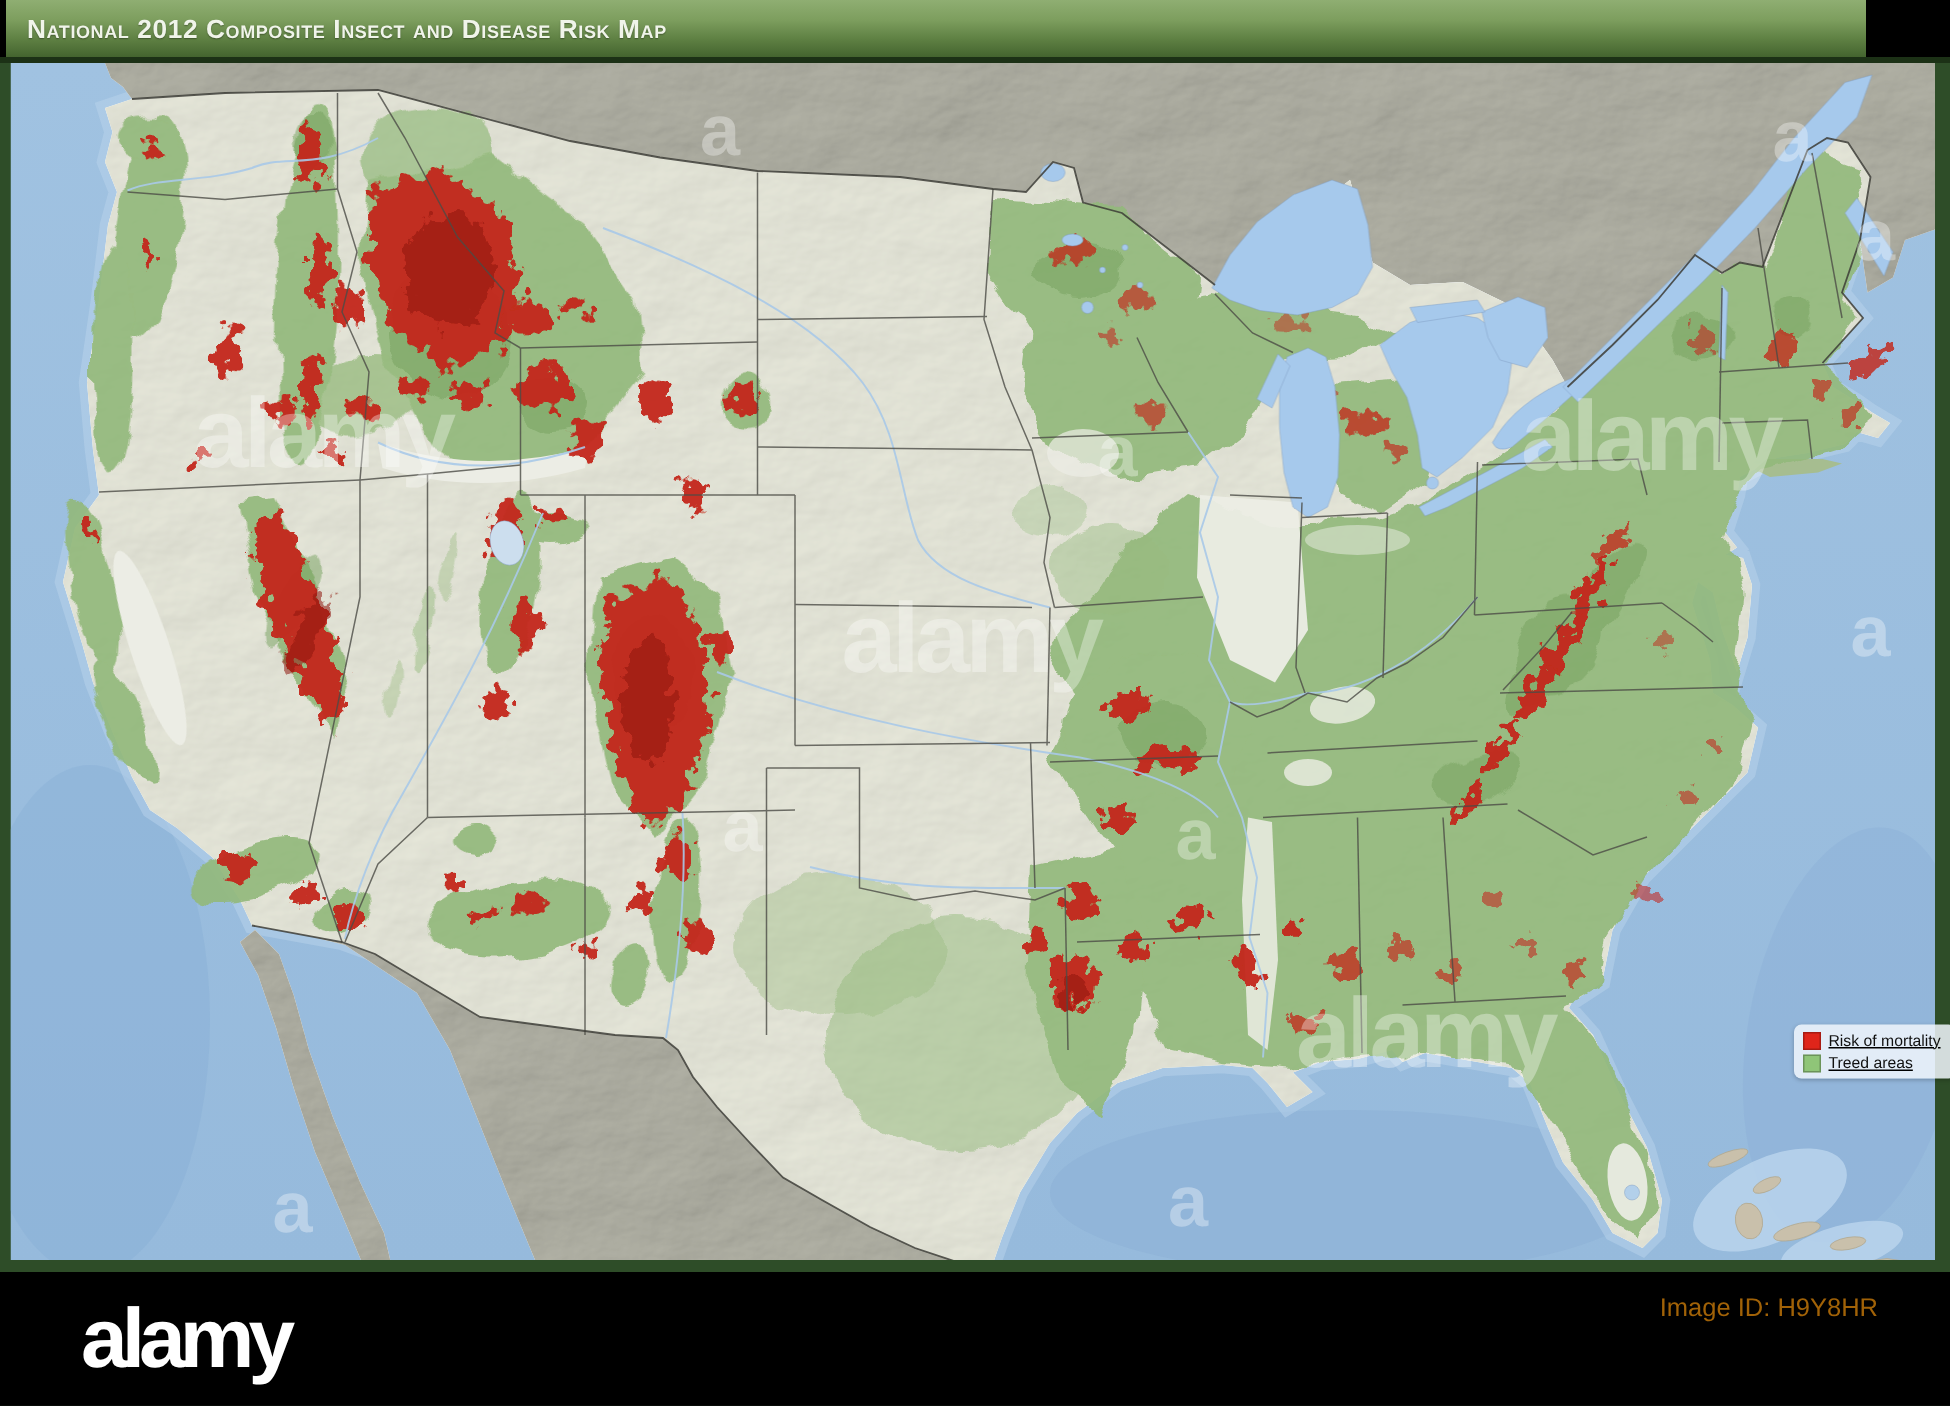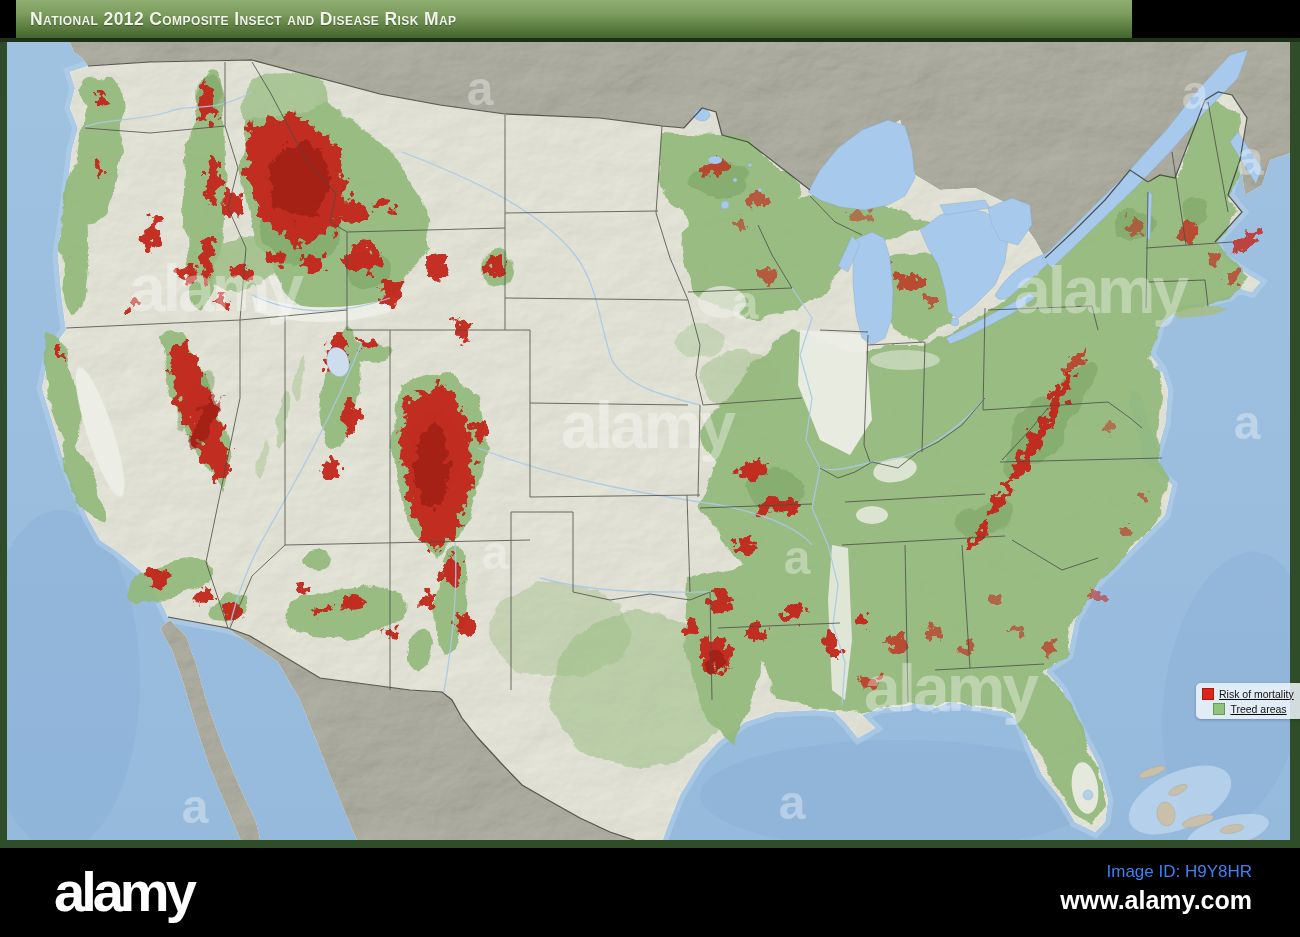--- a/index.html
+++ b/index.html
@@ -1,52 +1,52 @@
 <!DOCTYPE html>
 <html><head>
 <meta charset="utf-8">
 <style>
   html,body{margin:0;padding:0;background:#111;}
   .poster{position:relative;width:1300px;height:937px;overflow:hidden;background:#000;
           font-family:"Liberation Sans",sans-serif;}
   
-  .header{position:absolute;top:0;left:16px;width:1116px;height:38px;
+  .header{position:absolute;top:0;left:4px;width:1240px;height:38px;
           background:linear-gradient(to bottom,#8fae72 0%,#7d9e5e 35%,#5d7f42 70%,#44642f 100%);
           z-index:6;}
   .header .title{position:absolute;left:14px;top:0;line-height:38px;
           font-variant:small-caps;font-weight:700;font-size:17.5px;letter-spacing:.4px;
           color:#f0f4ea;text-shadow:0 1px 1px rgba(0,0,0,.35);white-space:nowrap;}
   .header-rule{position:absolute;top:38px;left:0;width:1300px;height:4px;background:#1c3116;z-index:6;}
   
   .map-frame{position:absolute;top:42px;left:0;width:1300px;height:806px;background:#2e4d28;z-index:1;}
   .map-frame svg{position:absolute;top:0;left:7px;}
   
   .caption{position:absolute;left:22px;top:802px;z-index:5;
            font-variant:small-caps;font-weight:700;font-size:15.5px;letter-spacing:.3px;
            color:#1f5c33;white-space:nowrap;}
   .legend{position:absolute;left:1196px;top:683px;width:96px;z-index:5;
           background:rgba(240,246,252,.85);border-radius:5px;padding:5px 6px 4px 6px;
           box-shadow:0 1px 3px rgba(0,0,0,.25);}
   .legend-row{display:flex;align-items:center;gap:5px;margin:0 0 3px 0;text-decoration:underline;}
-  .legend-row:last-child{margin-bottom:0;justify-content:center;}
+  .legend-row:last-child{margin-bottom:0;}
   .legend-swatch{width:10px;height:10px;flex:0 0 10px;border:1px solid rgba(0,0,0,.25);}
   .legend-label{font-size:10.5px;line-height:11px;color:#111;white-space:nowrap;}
   
   .watermarks{position:absolute;inset:0;z-index:4;pointer-events:none;}
   .wm{position:absolute;transform:translate(-50%,-50%);color:rgba(255,255,255,.34);
       font-weight:700;white-space:nowrap;}
   .wm-big{font-size:66px;letter-spacing:-3px;}
   .wm-small{font-size:48px;}
   
   .footer{position:absolute;top:848px;left:0;width:1300px;height:89px;background:#000;z-index:6;}
   .footer .logo{position:absolute;left:54px;top:50%;transform:translateY(-52%);
         color:#fff;font-weight:700;font-size:56px;letter-spacing:-4px;
         font-stretch:condensed;}
   .footer .right{position:absolute;right:48px;top:14px;text-align:right;color:#fff;}
-  .footer .image-id{font-size:17px;color:#3b82f6;margin-bottom:4px;}
+  .footer .image-id{font-size:17px;color:#a16207;margin-bottom:4px;}
   .footer .site-url{font-size:25px;font-weight:700;color:#fff;}
 </style>
 </head>
 <body>
 
 <div class="poster">
 
   <div class="header">
     <div class="title">National 2012 Composite Insect and Disease Risk Map</div>
   </div>
@@ -393,17 +393,16 @@
     <span class="wm wm-small" style="left:797px;top:557px">a</span>
     <span class="wm wm-small" style="left:1247px;top:422px">a</span>
     <span class="wm wm-small" style="left:195px;top:806px">a</span>
     <span class="wm wm-small" style="left:792px;top:802px">a</span>
   </div>
 
   <div class="footer">
     <div class="logo">alamy</div>
     <div class="right">
       <div class="image-id">Image ID: H9Y8HR</div>
-      <div class="site-url">www.alamy.com</div>
     </div>
   </div>
 
 </div>
 
 </body></html>

